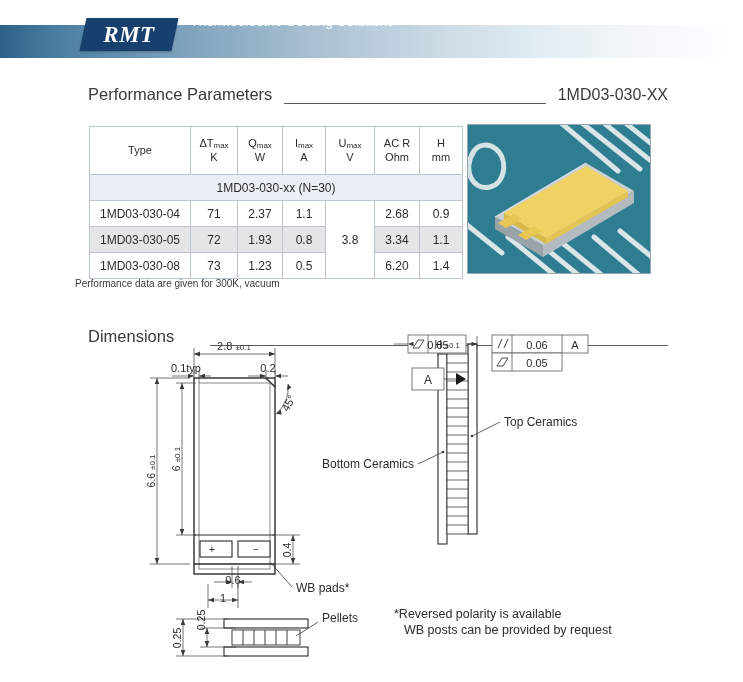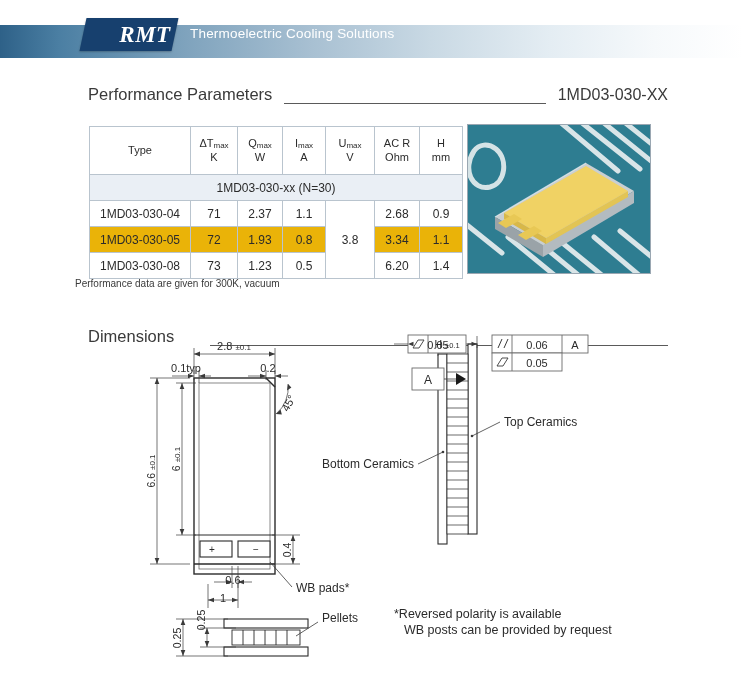--- a/index.html
+++ b/index.html
@@ -17,28 +17,28 @@
     position:absolute;left:0;top:25px;width:743px;height:33px;
     background:linear-gradient(to right,#2e6188 0%,#4b7fa3 8%,#7fa3bd 25%,#a8c0d2 42%,#c9d9e4 58%,#e4edf3 74%,#f6f9fb 88%,#ffffff 100%);
   }
   .logo{
     position:absolute;left:83px;top:18px;width:92px;height:33px;
     background:#17406e;
     transform:skewX(-12deg);
     box-shadow:0 1px 2px rgba(0,0,0,.25);
   }
   .logo-text{
-    position:absolute;left:99px;top:18px;width:92px;height:33px;
+    position:absolute;left:83px;top:18px;width:92px;height:33px;
     display:flex;align-items:center;justify-content:center;
     font-family:"Liberation Serif",serif;
     font-style:italic;font-weight:700;font-size:23px;color:#ffffff;
     letter-spacing:.5px;
   }
   .tagline{
-    position:absolute;left:190px;top:26px;
+    position:absolute;left:190px;top:14px;
     font-size:13.5px;color:#ffffff;letter-spacing:.2px;
   }
 
   
   .section-head{position:absolute;display:flex;align-items:flex-end;width:600px;}
   .section-head .title{font-size:16.5px;color:#3a3a3a;white-space:nowrap;}
   .section-head .rule{flex:1;height:1px;background:#5a5a5a;margin:0 12px;}
   .section-head .code{font-size:16px;color:#3a3a3a;white-space:nowrap;}
 
   #perf-head{left:88px;top:85px;width:580px;}
@@ -63,21 +63,21 @@
   .perf-table .c-dt{width:46px;}
   .perf-table .c-q{width:44px;}
   .perf-table .c-i{width:42px;margin-top:18px;}
   .perf-table .c-u{width:48px;}
   .perf-table .c-acr{width:44px;}
   .perf-table .c-h{width:42px;}
   .perf-table tbody td{height:25px;font-size:12px;}
   .grouprow td{
     background:#eaeff5;height:22px;font-size:10.5px;
   }
-  .rowalt td{background:#eab308;}
+  .rowalt td{background:#e5e5e5;}
   .sub{font-size:8px;vertical-align:-1px;}
   .note{
     position:absolute;left:75px;top:278px;
     font-size:10px;color:#3a3a3a;
   }
 
   
   .photo{
     position:absolute;left:467px;top:124px;width:182px;height:148px;
     border:1px solid #9aa7b2;

